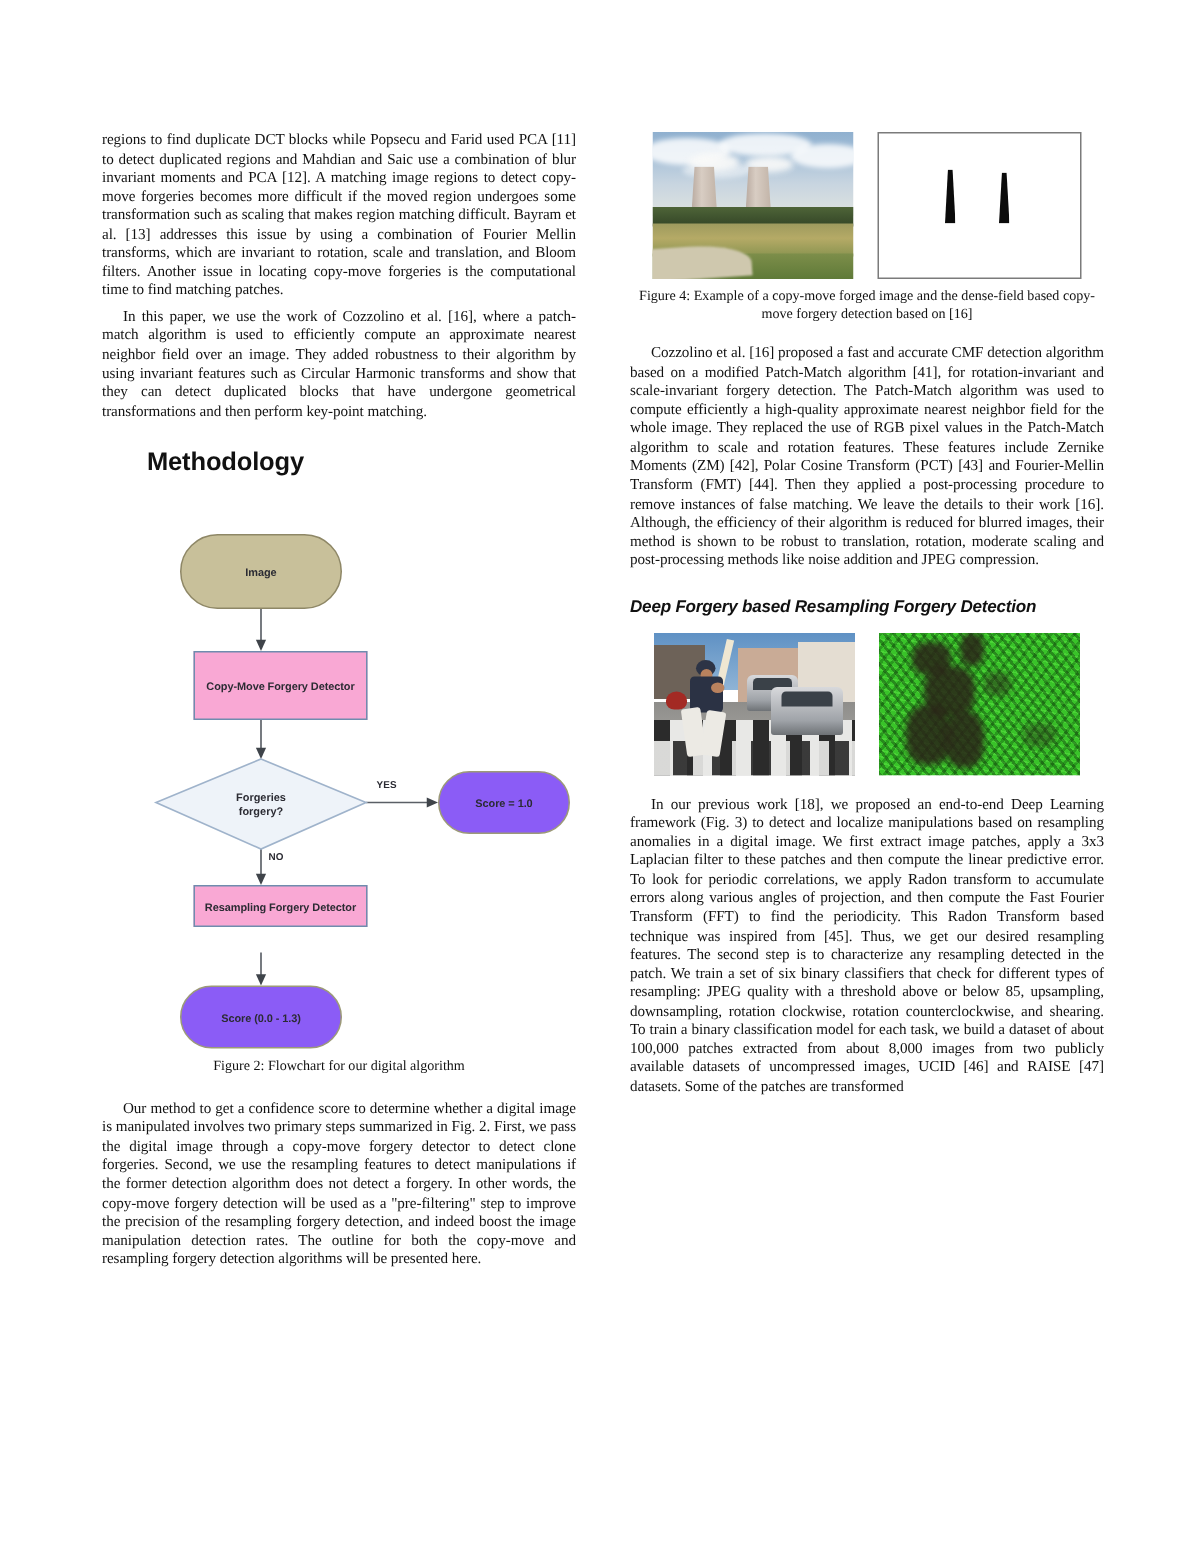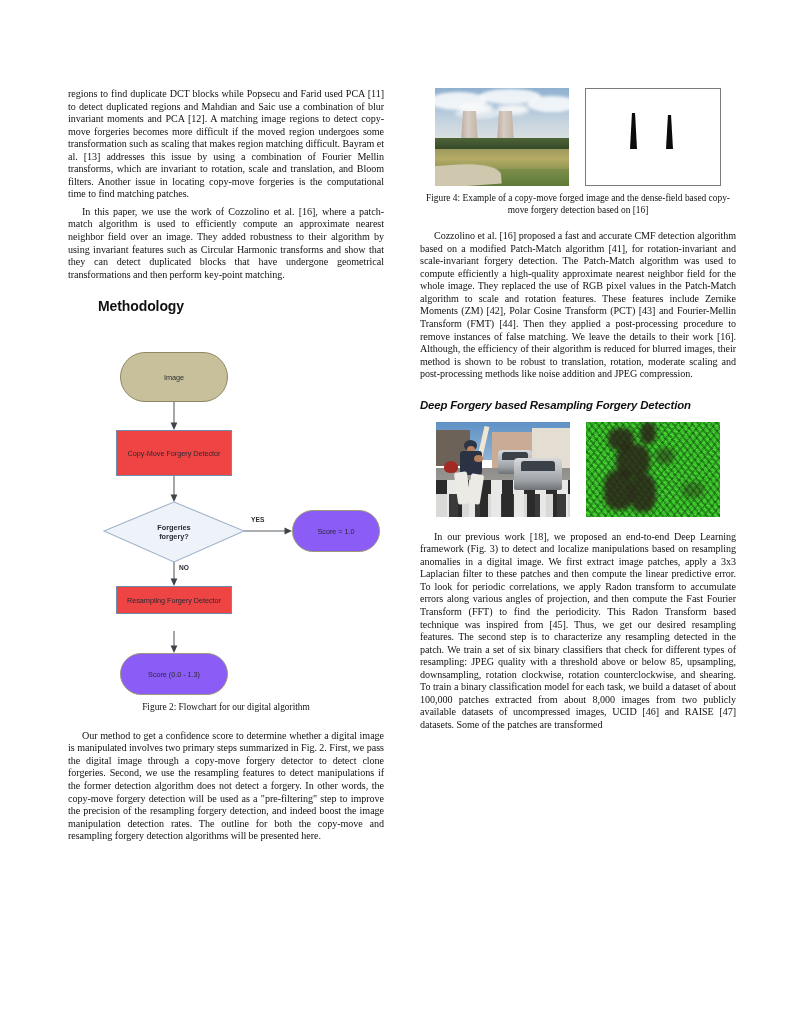--- a/index.html
+++ b/index.html
@@ -39,21 +39,21 @@
     text-align: justify;
     text-indent: 14px;
     hyphens: manual;
     letter-spacing: -0.05px;
   }
   p.body.noindent { text-indent: 0; }
   p.body + p.body { margin-top: 5px; }
 
   h2.section {
     font-family: "Liberation Sans", sans-serif;
-    font-size: 14px;
+    font-size: 17px;
     font-weight: bold;
     margin: 17px 0 8px 0;
     letter-spacing: -0.1px;
     padding-left: 30px;
   }
   h3.subsection {
     font-family: "Liberation Sans", sans-serif;
     font-size: 11.4px;
     font-weight: bold;
     font-style: italic;
@@ -73,42 +73,43 @@
     position: relative;
     width: 316px;
     height: 348px;
     margin-top: 8px;
   }
   .fc-node {
     position: absolute;
     box-sizing: border-box;
     font-family: "Liberation Sans", sans-serif;
     font-size: 7.3px;
-    font-weight: normal;
+    font-weight: bold;
     color: #2b2b33;
     display: flex;
     align-items: center;
     justify-content: center;
     text-align: center;
     line-height: 9.4px;
     letter-spacing: -0.05px;
   }
   .fc-terminal-1 {
     background: #c8c09a;
     border: 1px solid #8e8766;
     border-radius: 26px;
   }
   .fc-terminal-2 {
     background: #8b5cf6;
     border: 1px solid #9c9a78;
     border-radius: 22px;
   }
   .fc-process {
-    background: #ef4444;
+    background: #f9a8d4;
     border: 1px solid #6f8cae;
+    margin-left: 13px;
   }
   .fc-diamond-label {
     position: absolute;
     inset: 0;
     display: flex;
     align-items: center;
     justify-content: center;
     flex-direction: column;
     font-family: "Liberation Sans", sans-serif;
     font-size: 7.3px;

